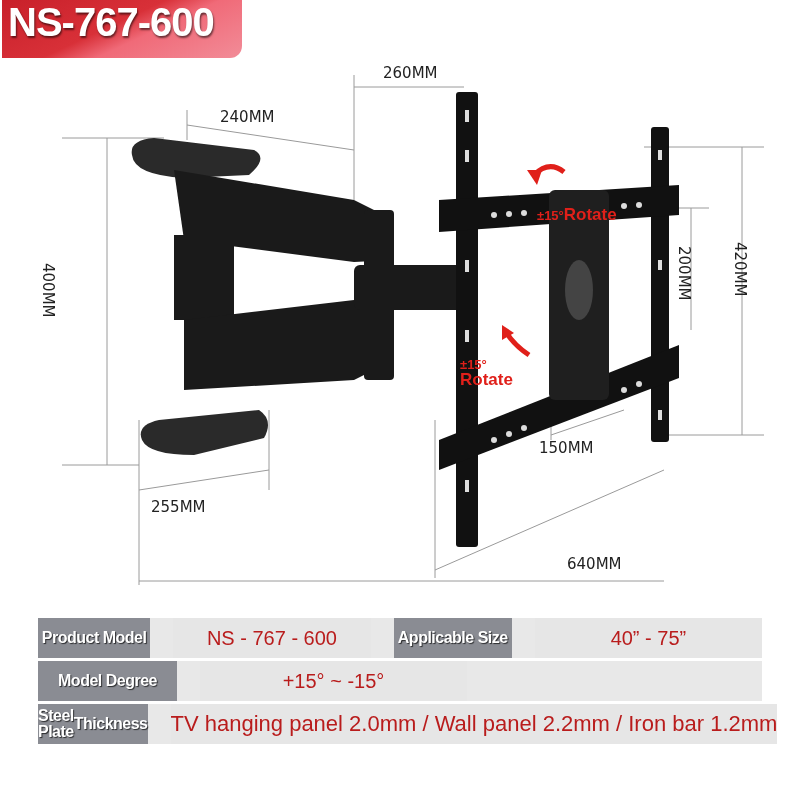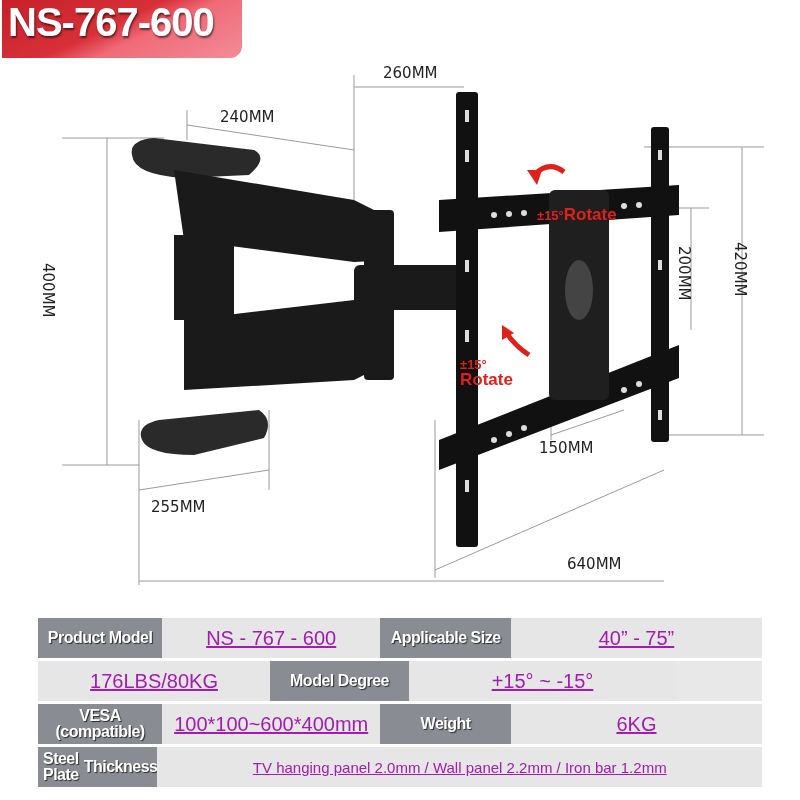--- a/index.html
+++ b/index.html
@@ -23,35 +23,35 @@
     position: absolute; font-size: 15px; color: #222; font-family: "DejaVu Sans", sans-serif;
     white-space: nowrap;
   }
   .dim-label.vert { transform: rotate(90deg); transform-origin: left top; }
   .rot-label {
     position: absolute; color: #e0201a; font-weight: bold; font-family: "Liberation Sans", sans-serif;
     white-space: nowrap; line-height: 1;
   }
 
   .specs { position: absolute; left: 38px; top: 618px; width: 724px; }
-  .row { display: flex; height: 40px; margin-bottom: 3px; background: #e8e8e8; }
+  .row { display: flex; height: 40px; margin-bottom: 3px; background: #e8e8e8; gap: 23px; }
   .cell-label {
     background: #8a8c93; color: #fff; font-weight: bold; font-size: 16px;
     display: flex; align-items: center; justify-content: center; text-align: center;
     text-shadow: 1px 1px 1px rgba(0,0,0,0.7); line-height: 1.0; letter-spacing: -0.5px;
   }
   .cell-value {
-    color: #a21caf; font-size: 20px; display: flex; align-items: center; justify-content: center;
-    background: #e6e6e6; white-space: nowrap; text-decoration: underline;
+    color: #b91c1c; font-size: 20px; display: flex; align-items: center; justify-content: center;
+    background: #e6e6e6; white-space: nowrap;
   }
   .w-l1 { width: 132px; }
   .w-v1 { width: 232px; }
   .w-l2 { width: 139px; }
   .w-v2 { width: 267px; }
-  .w-vfull { width: 668px; font-size: 15px; }
+  .w-vfull { width: 668px; font-size: 22px; }
 </style>
 </head>
 <body>
 
 <div class="badge">
   <span>NS-767-600</span>
 </div>
 
 <div class="drawing">
   <svg width="800" height="560" viewBox="0 58 800 560" xmlns="http://www.w3.org/2000/svg">
@@ -148,32 +148,22 @@
 </div>
 
 <div class="specs">
   <div class="row">
     <div class="cell-label w-l1">Product Model</div>
     <div class="cell-value w-v1">NS - 767 - 600</div>
     <div class="cell-label w-l2">Applicable Size</div>
     <div class="cell-value w-v2">40” - 75”</div>
   </div>
   <div class="row">
-    <div class="cell-value w-v1">176LBS/80KG</div>
     <div class="cell-label w-l2">Model Degree</div>
     <div class="cell-value w-v2">+15° ~ -15°</div>
-  </div>
-  <div class="row">
-    <div class="cell-label w-l1" style="flex-direction:column;">
-      <span>VESA</span>
-      <span>(compatible)</span>
-    </div>
-    <div class="cell-value w-v1">100*100~600*400mm</div>
-    <div class="cell-label w-l2">Weight</div>
-    <div class="cell-value w-v2">6KG</div>
   </div>
   <div class="row">
     <div class="cell-label w-l1" style="flex-direction:row;">
       <span>Steel Plate</span>
       <span>Thickness</span>
     </div>
     <div class="cell-value w-vfull">TV hanging panel 2.0mm / Wall panel 2.2mm / Iron bar 1.2mm</div>
   </div>
 </div>
 

